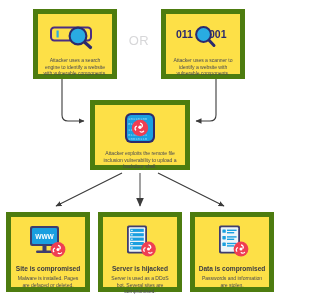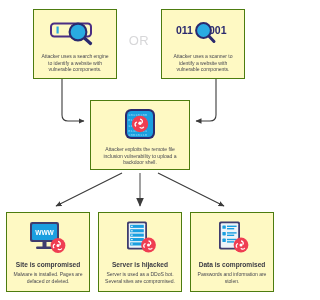--- a/index.html
+++ b/index.html
@@ -22,22 +22,22 @@
     position: absolute;
     left: 0;
     top: 0;
     width: 280px;
     height: 300px;
     pointer-events: none;
   }
   .card {
     position: absolute;
     box-sizing: border-box;
-    background: #fef9c3;
-    border: 1px solid #4d7c0f;
+    background: #fde047;
+    border: 5px solid #4d7c0f;
     display: flex;
     flex-direction: column;
     align-items: center;
     justify-content: flex-start;
   }
   .card-icon {
     display: flex;
     align-items: center;
     justify-content: center;
   }

